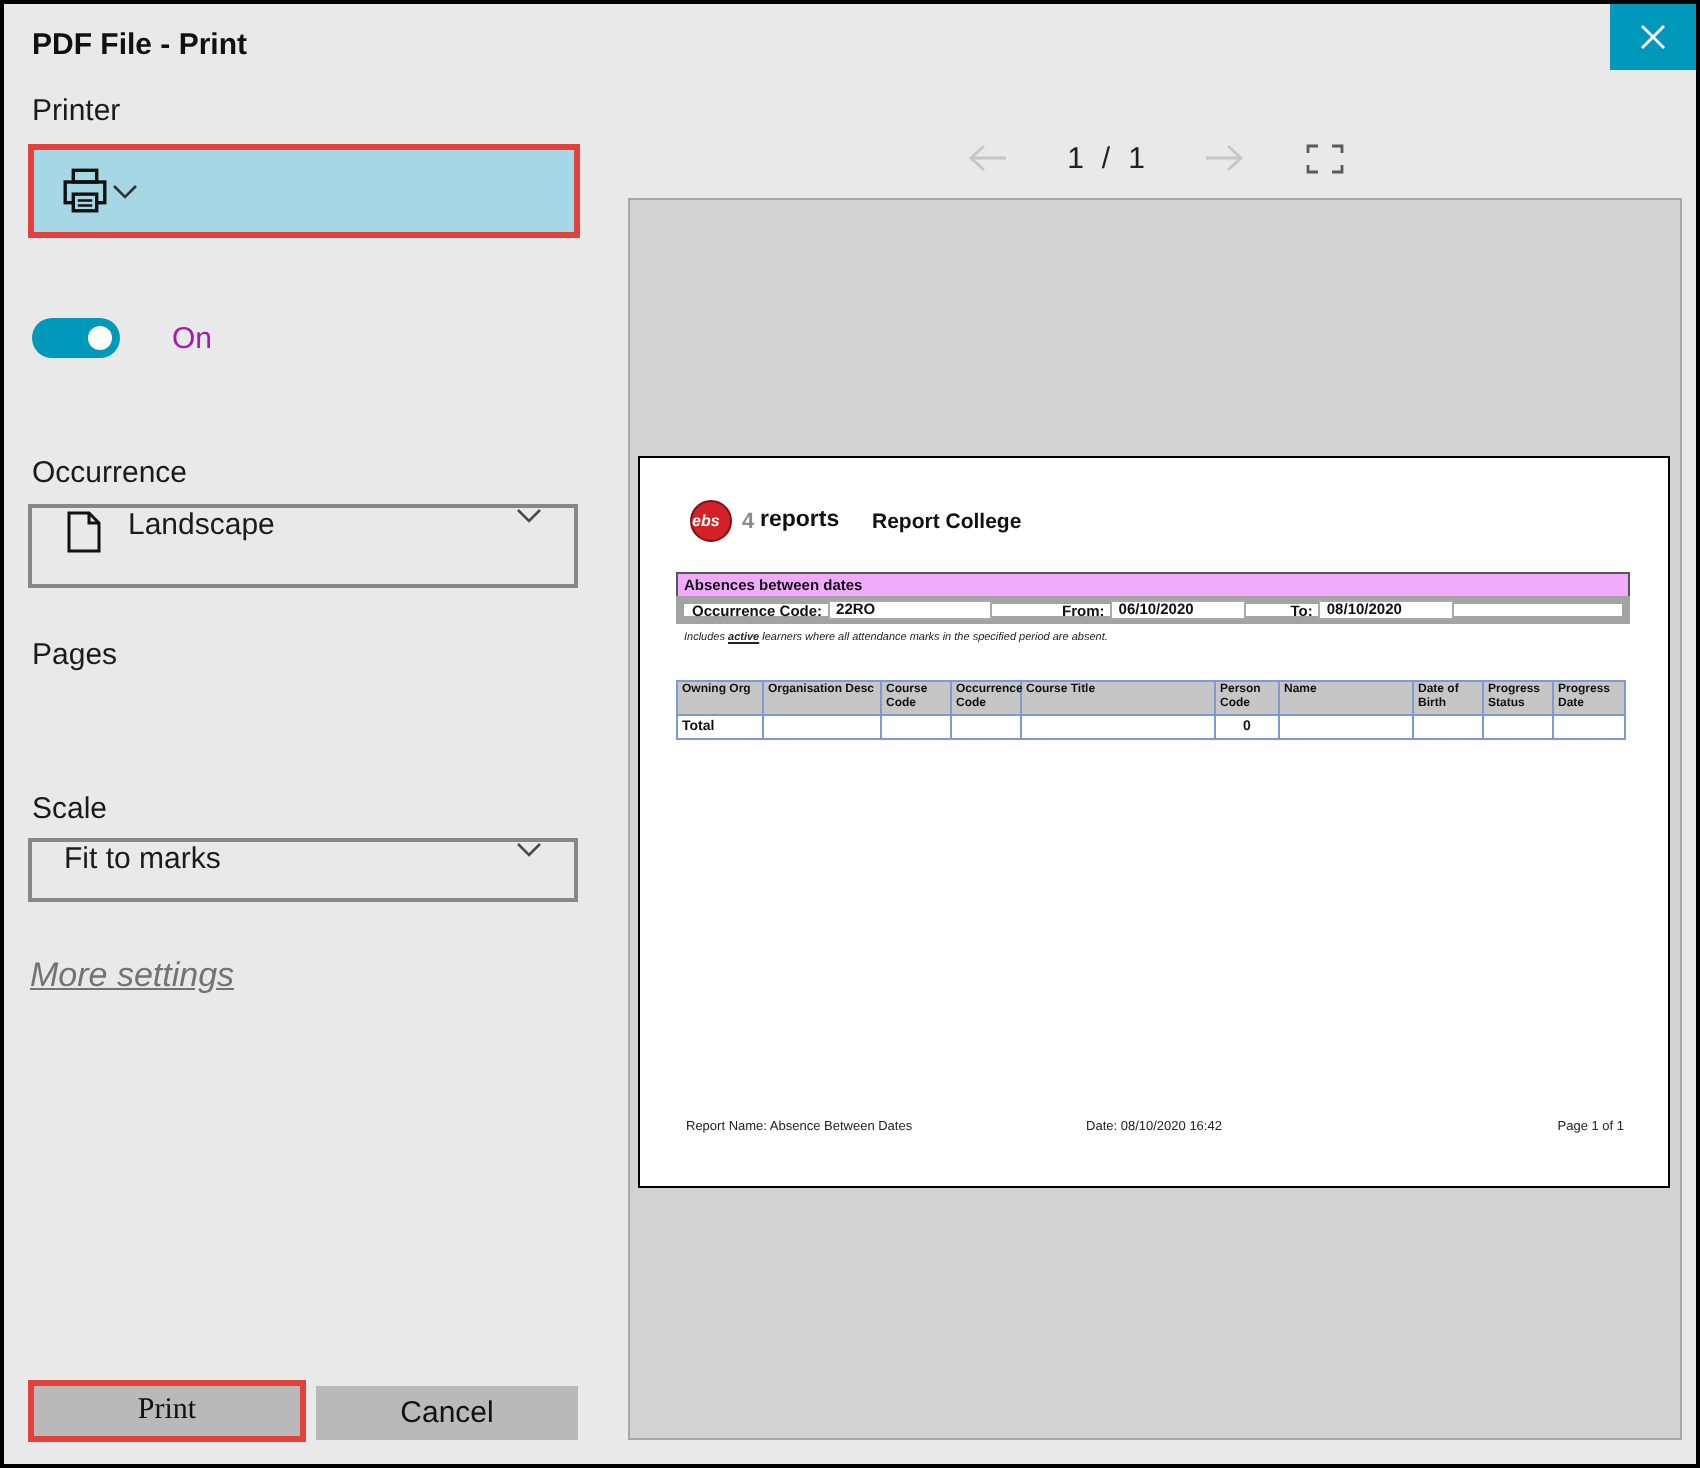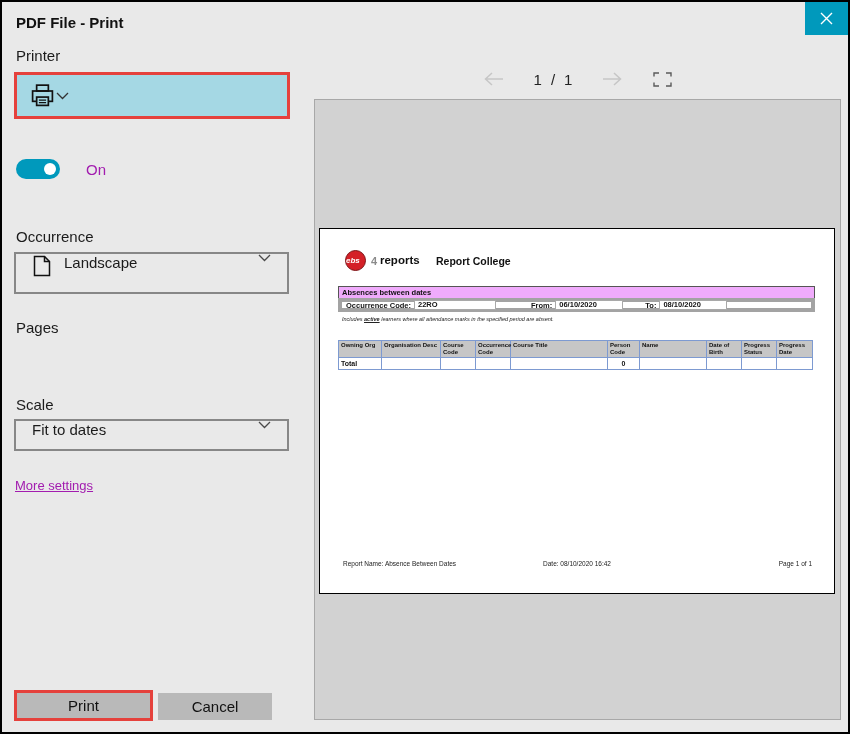--- a/index.html
+++ b/index.html
@@ -78,33 +78,33 @@
   }
   .dropdown .dd-value { font-size: 15px; color: #1b1b1b; }
   .dropdown .chev { margin-left: auto; }
   #orientation-dd { top: 250px; height: 42px; }
   #orientation-dd .dd-value { margin-left: 12px; }
   #pages-dd { top: 340px; height: 32px; }
   #scale-dd { top: 417px; height: 32px; }
 
   .link {
     position: absolute; left: 13px; top: 476px;
-    font-size: 13px; color: #a21caf;
-    text-decoration: underline; cursor: pointer;
+    font-size: 17px; color: #737373;
+    text-decoration: underline; cursor: pointer; font-style: italic;
   }
 
   .print-btn {
     position: absolute; left: 12px; top: 688px;
     width: 139px; height: 31px;
     background: #b9b9b9; border: 3px solid #e5413c;
-    font-family: Liberation Sans, sans-serif; font-size: 15px; color: #111; cursor: pointer;
+    font-family: Liberation Serif, serif; font-size: 15px; color: #111; cursor: pointer;
   }
   .cancel-btn {
     position: absolute; left: 156px; top: 691px;
-    width: 114px; height: 27px;
+    width: 131px; height: 27px;
     background: #b9b9b9; border: none;
     font-family: inherit; font-size: 15px; color: #111; cursor: pointer;
   }
 
   
   .pagination {
     position: absolute; left: 312px; top: 62px;
     width: 527px; height: 30px;
     display: flex; align-items: center; justify-content: center;
     gap: 30px;
@@ -245,21 +245,21 @@
     <span class="dd-value">Landscape</span>
     <svg class="chev" width="13" height="8" viewBox="0 0 13 8">
       <path d="M1 1 L6.5 6.5 L12 1" stroke="#4a4a4a" stroke-width="1.3" fill="none"></path>
     </svg>
   </div>
 
   <div class="field-label" id="pages-label">Pages</div>
 
   <div class="field-label" id="scale-label">Scale</div>
   <div class="dropdown" id="scale-dd">
-    <span class="dd-value">Fit to dates</span>
+    <span class="dd-value">Fit to marks</span>
     <svg class="chev" width="13" height="8" viewBox="0 0 13 8">
       <path d="M1 1 L6.5 6.5 L12 1" stroke="#4a4a4a" stroke-width="1.3" fill="none"></path>
     </svg>
   </div>
 
   <a class="link">More settings</a>
 
   <button class="print-btn">Print</button>
   <button class="cancel-btn">Cancel</button>
 

